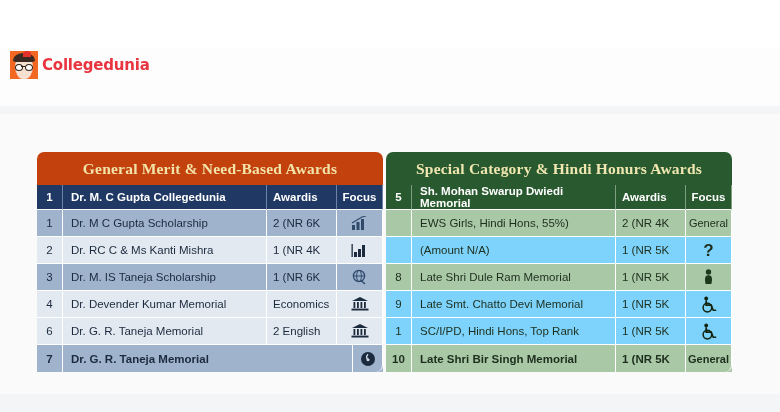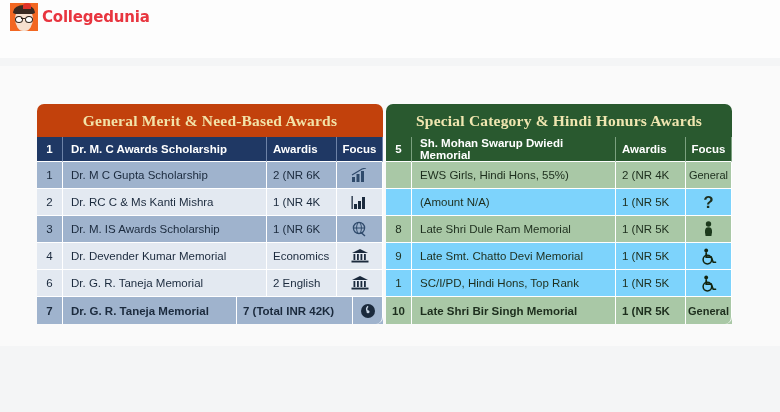--- a/index.html
+++ b/index.html
@@ -11,20 +11,21 @@
     height: 412px;
     background: #ffffff;
     font-family: "Liberation Sans", sans-serif;
     overflow: hidden;
     position: relative;
   }
   .page {
     position: absolute;
     inset: 0;
     background: #fbfbfb;
+    margin-top: 48px;
   }
   
   .top-band {
     position: absolute;
     left: 0; top: 0;
     width: 780px; height: 58px;
     background: #fdfdfd;
   }
   .mid-band {
     position: absolute;
@@ -210,21 +211,21 @@
       <div class="logo-bridge"></div>
     </div>
     <div class="logo-text">Collegedunia</div>
   </div>
 
   <div class="table left">
     <div class="tbl-title">General Merit &amp; Need-Based Awards</div>
 
     <div class="row head">
       <div class="c c-num">1</div>
-      <div class="c c-name">Dr. M. C Awards Scholarship</div>
+      <div class="c c-name">Dr. M. C Gupta Collegedunia</div>
       <div class="c c-award">Awardis</div>
       <div class="c c-focus">Focus</div>
     </div>
 
     <div class="row b-dark">
       <div class="c c-num">1</div>
       <div class="c c-name">Dr. M C Gupta Scholarship</div>
       <div class="c c-award">2 (NR 6K</div>
       <div class="c c-focus">
         <span>
@@ -249,21 +250,21 @@
               <rect x="3" y="9" width="3" height="5" fill="#1b2a3d"></rect>
               <rect x="7" y="6" width="3" height="8" fill="#1b2a3d"></rect>
               <rect x="11" y="2" width="3" height="12" fill="#1b2a3d"></rect>
             </svg>
         </span>
       </div>
     </div>
 
     <div class="row b-dark">
       <div class="c c-num">3</div>
-      <div class="c c-name">Dr. M. IS Awards Scholarship</div>
+      <div class="c c-name">Dr. M. IS Taneja Scholarship</div>
       <div class="c c-award">1 (NR 6K</div>
       <div class="c c-focus">
         <span>
           <svg width="17" height="16" viewBox="0 0 17 16">
               <circle cx="8" cy="7" r="5.6" fill="none" stroke="#2f4a6b" stroke-width="1.3"></circle>
               <ellipse cx="8" cy="7" rx="2.4" ry="5.6" fill="none" stroke="#2f4a6b" stroke-width="1"></ellipse>
               <path d="M2.6 7 H13.4" stroke="#2f4a6b" stroke-width="1"></path>
               <path d="M10 11.5 L14 15" stroke="#2f4a6b" stroke-width="1.4"></path>
             </svg>
         </span>
@@ -302,21 +303,20 @@
               <rect x="13" y="6" width="1.8" height="6" fill="#1b2a3d"></rect>
               <rect x="0.5" y="12.6" width="17" height="1.9" fill="#1b2a3d"></rect>
             </svg>
         </span>
       </div>
     </div>
 
     <div class="row b-dark last">
       <div class="c c-num">7</div>
       <div class="c c-name">Dr. G. R. Taneja Memorial</div>
-      <div class="c c-award-wide">7 (Total INR 42K)</div>
       <div class="c c-focus" style="width:30px">
         <span>
           <svg width="16" height="16" viewBox="0 0 16 16">
               <circle cx="8" cy="8" r="7" fill="#1b2a3d"></circle>
               <path d="M8 3.2 C6.2 5 6.2 7 8 8.8" stroke="#c9d6e6" stroke-width="1.4" fill="none"></path>
               <circle cx="8" cy="8.8" r="1.5" fill="#c9d6e6"></circle>
             </svg>
         </span>
       </div>
     </div>

